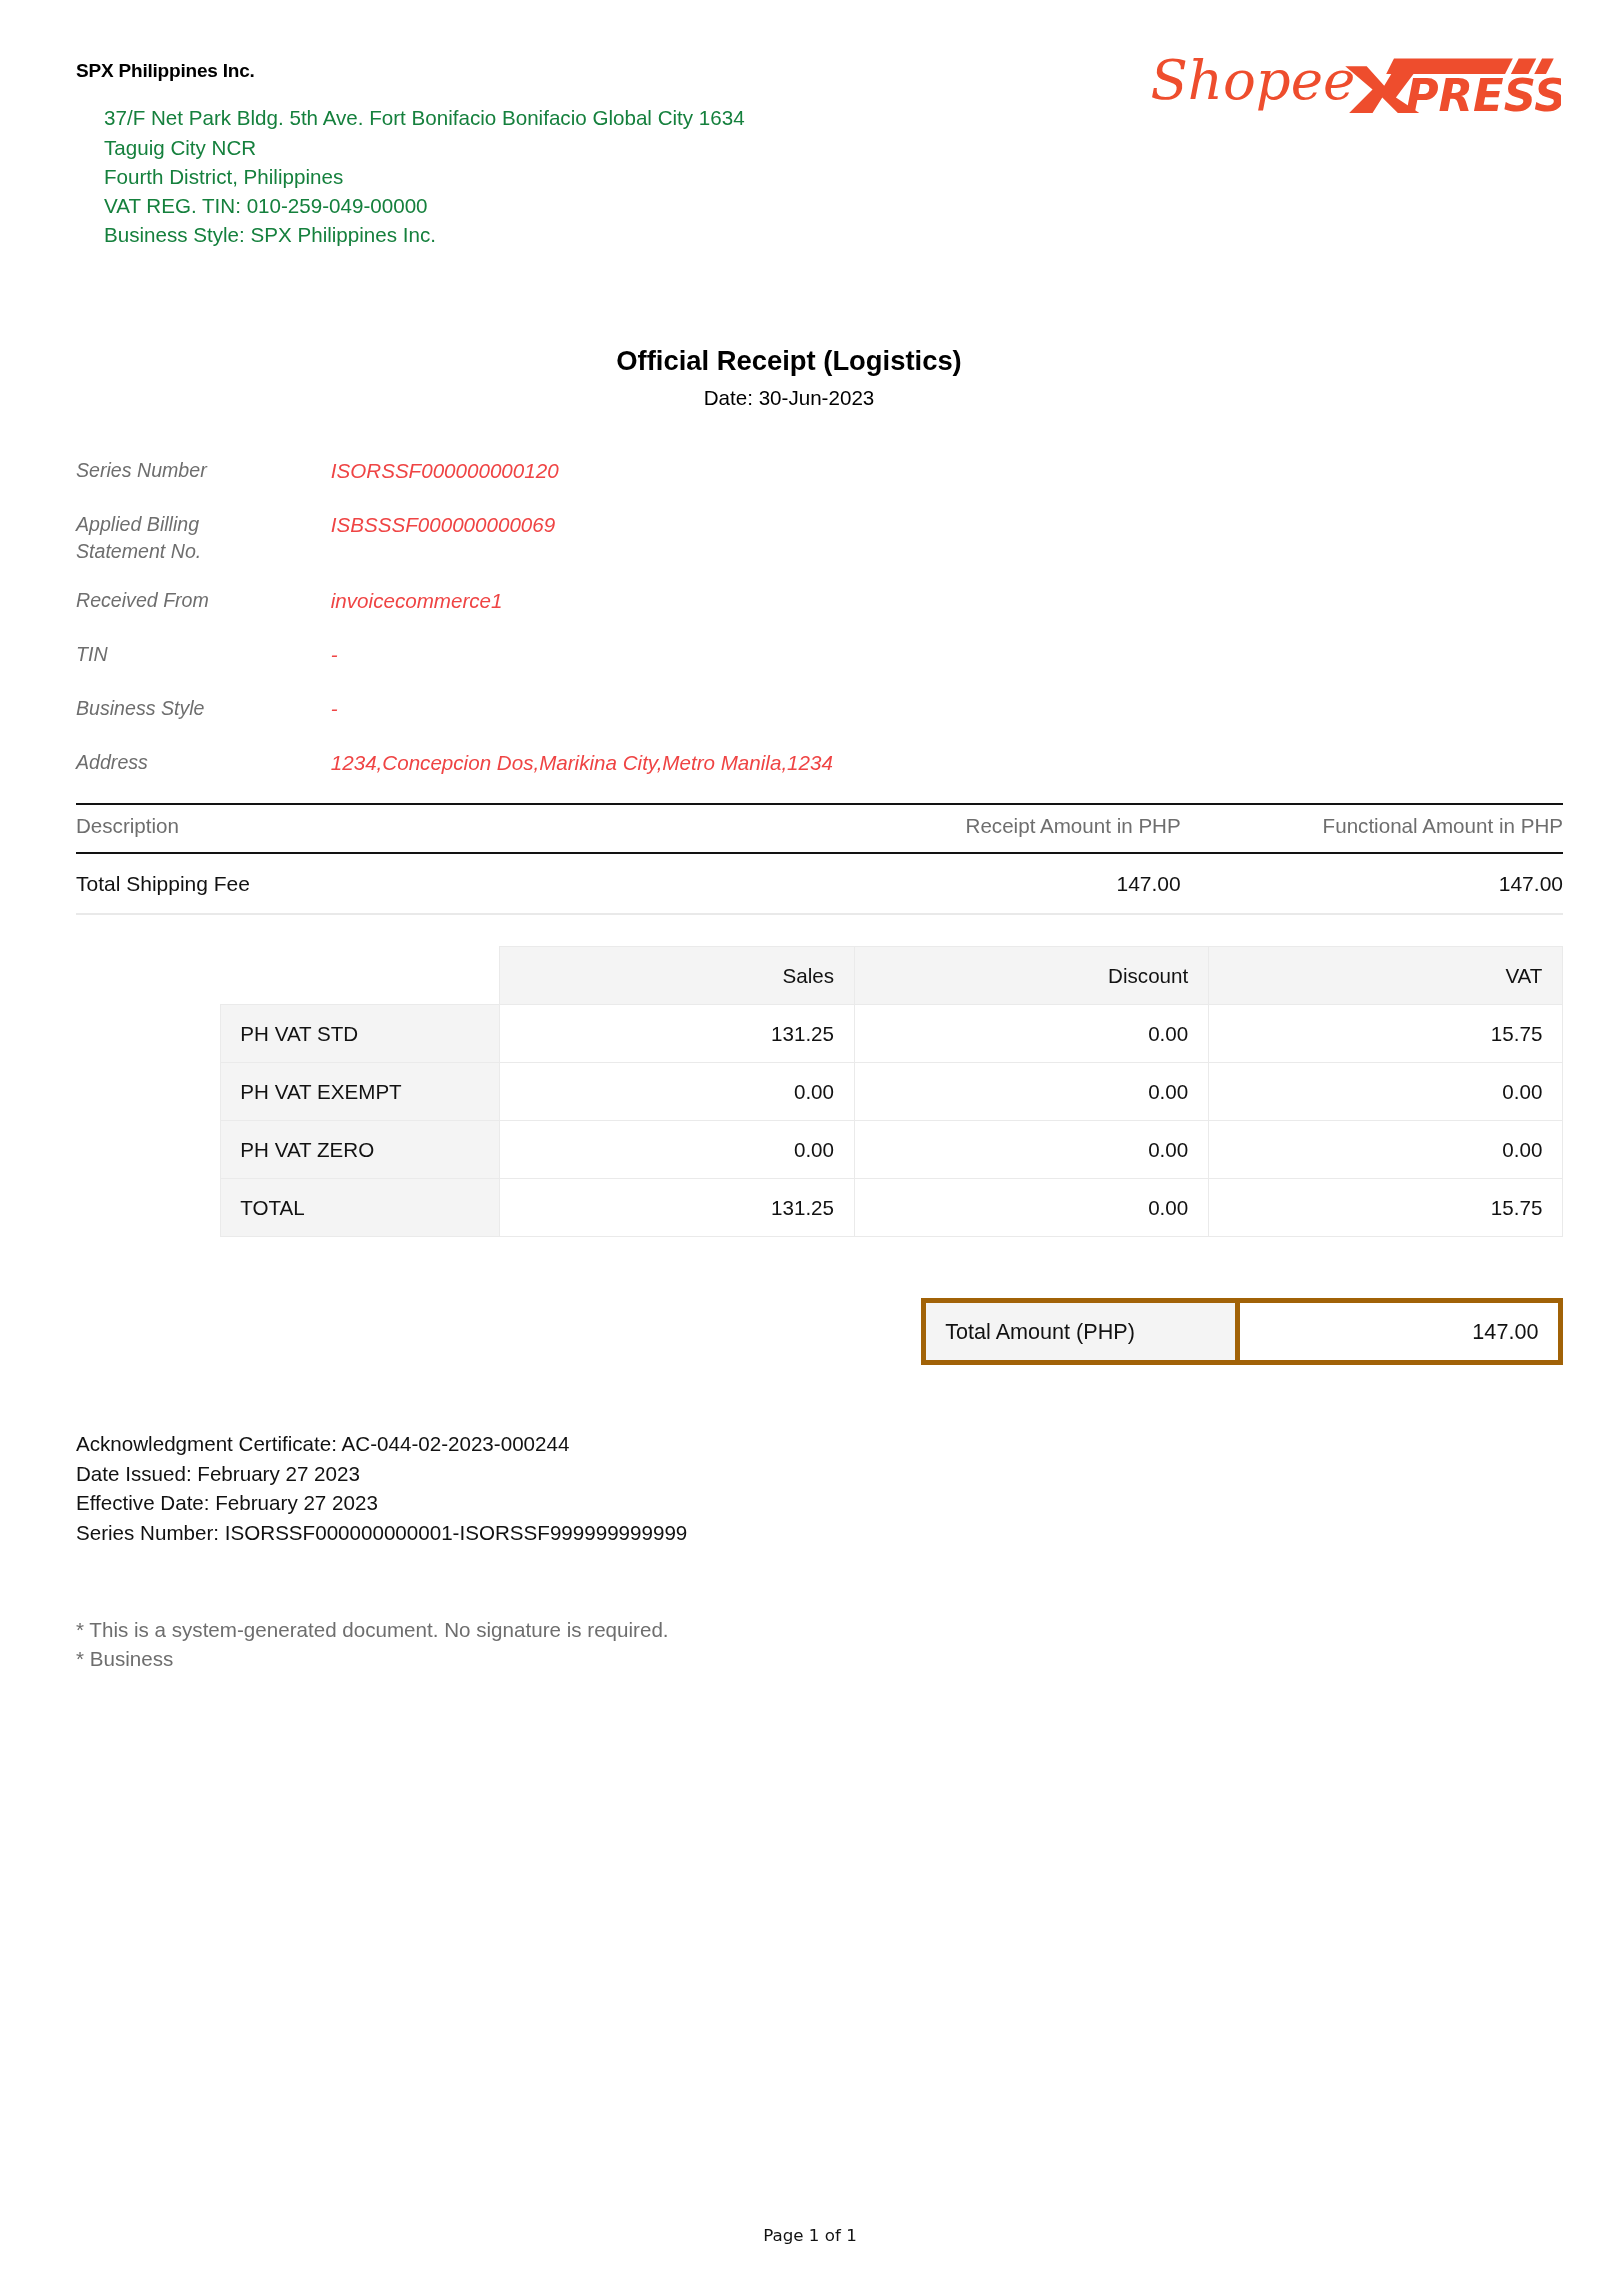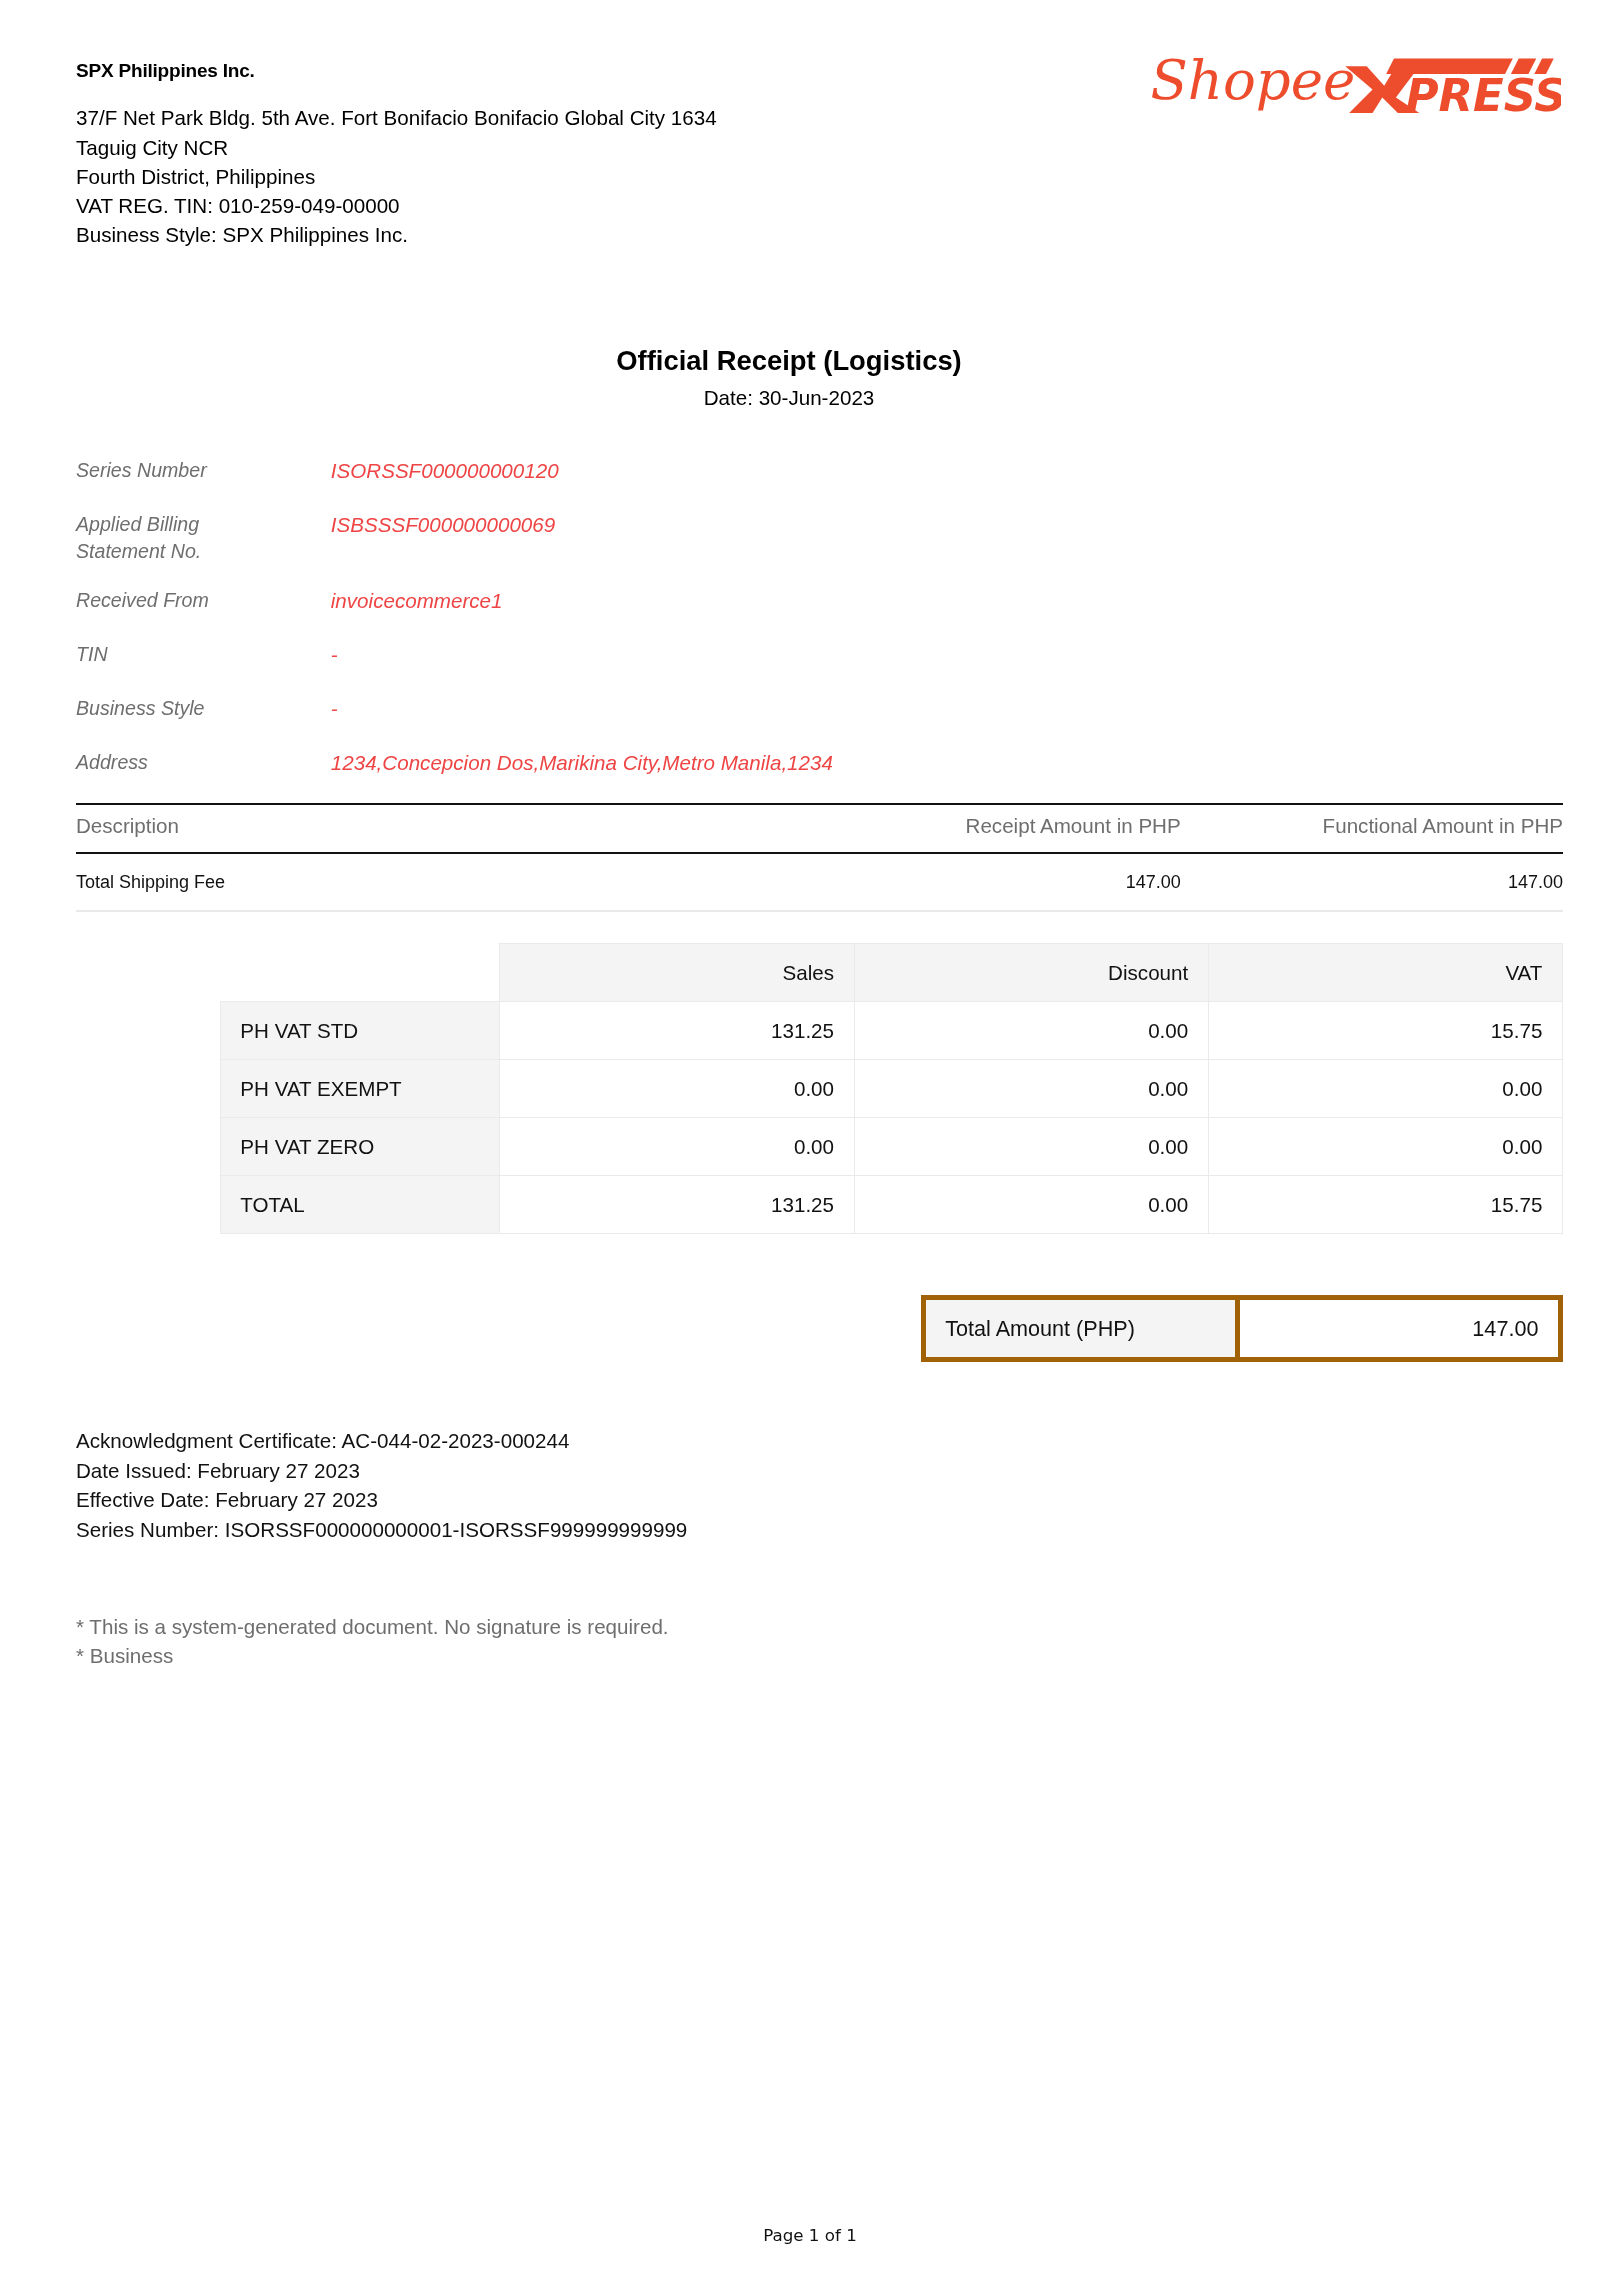--- a/index.html
+++ b/index.html
@@ -34,21 +34,22 @@
   .company-name {
     font-size: 19px;
     font-weight: bold;
     letter-spacing: -0.2px;
     line-height: 1.1;
     margin: 0 0 21.6px 0;
   }
   .company-addr {
     font-size: 20.6px;
     line-height: 1.42;
-    color: #000000;
+    color: #15803d;
+    margin-left: 28px;
   }
   .company-addr div { white-space: nowrap; }
 
   
   .logo {
     position: absolute;
     right: 0px;
     top: 37px;
     width: 412px;
     height: 76px;
@@ -108,21 +109,21 @@
     color: #6e6e6e;
     font-size: 20.6px;
     padding: 9.8px 0 13.7px 0;
     border-top: 2px solid #121212;
     border-bottom: 2.9px solid #121212;
   }
   .desc-table th.c-desc { text-align: left; width: 722px; }
   .desc-table th.c-receipt { text-align: right; width: 382px; }
   .desc-table th.c-func { text-align: right; width: 382px; }
   .desc-table td {
-    font-size: 18px;
+    font-size: 21px;
     color: #121212;
     padding: 17.6px 0 17.6px 0;
     border-bottom: 2px solid #e9e9e9;
   }
   .desc-table td.c-desc { text-align: left; }
   .desc-table td.c-receipt { text-align: right; }
   .desc-table td.c-func { text-align: right; }
 
   
   .vat-wrap {

